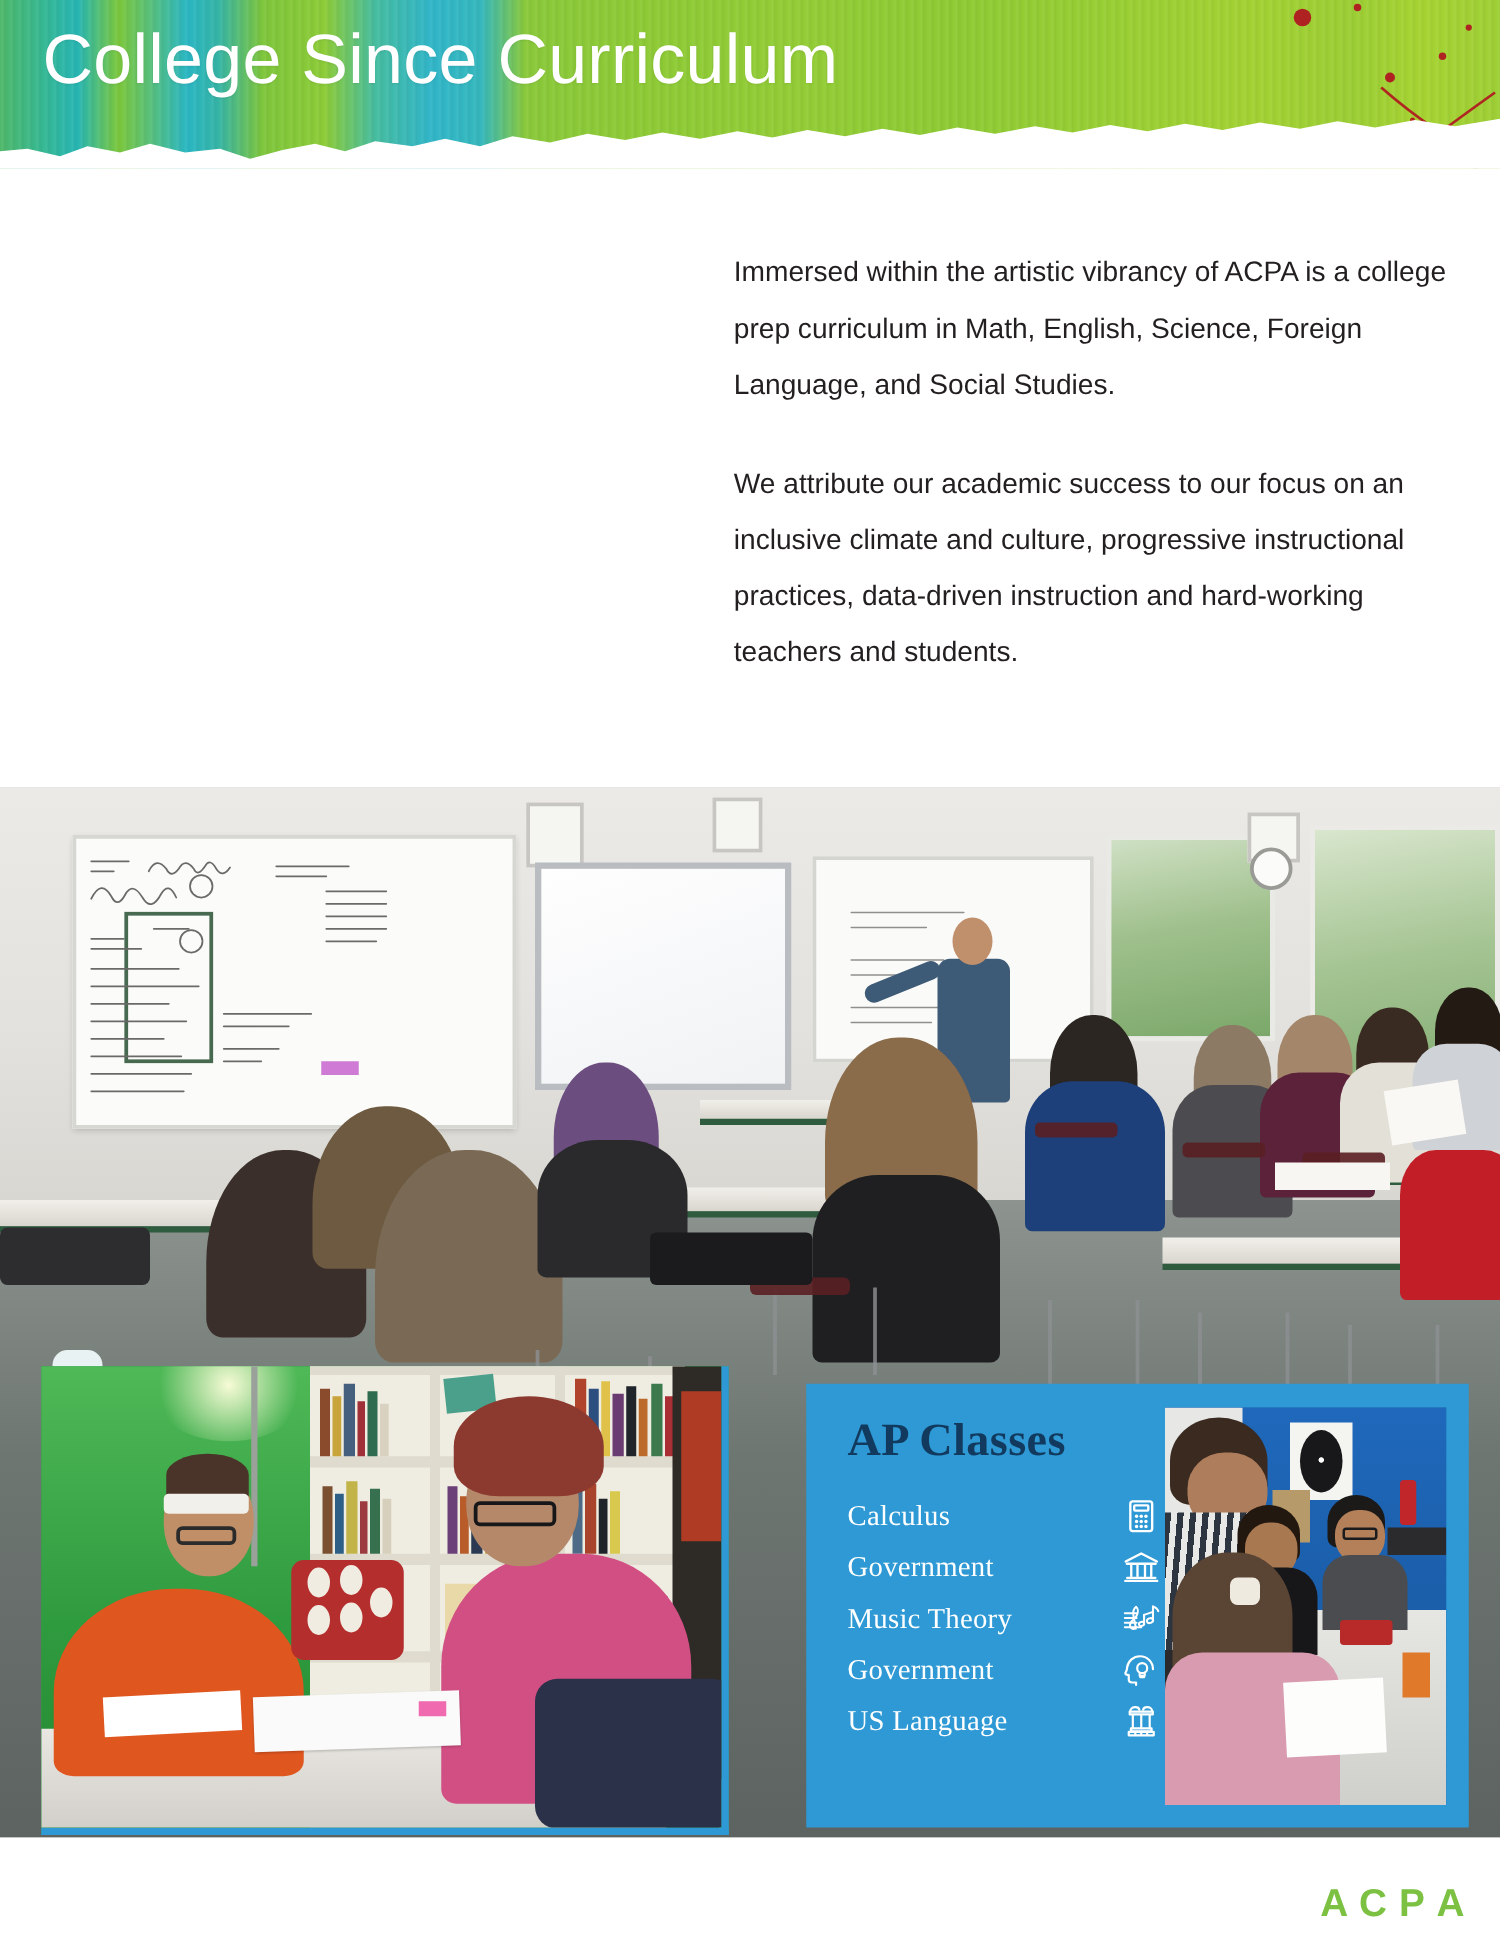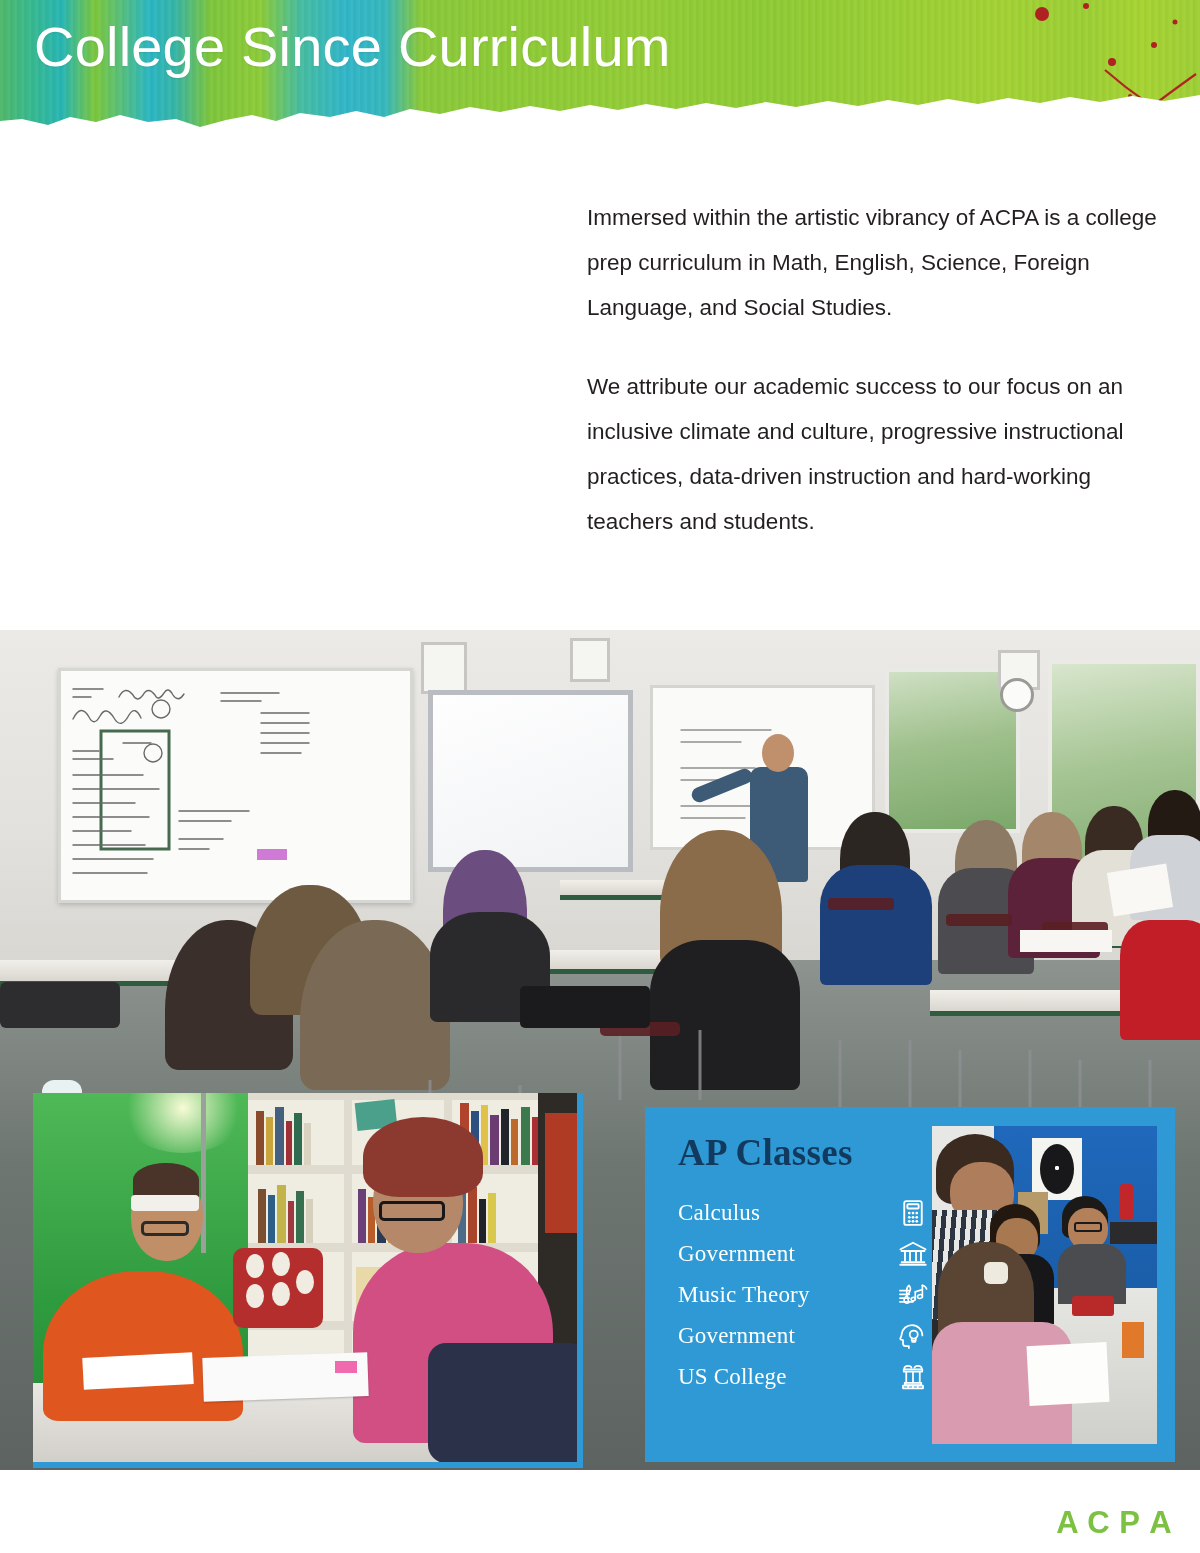--- a/index.html
+++ b/index.html
@@ -571,21 +571,21 @@
             <path d="M19.5 11.5 c0 -4.6 -3.7 -8.3 -8.3 -8.3 c-4.2 0 -7.6 3 -8.2 7 c-0.2 1.4 -0.1 2 -0.9 3.1 c-0.5 0.7 -0.3 1.5 0.6 1.7 l1.3 0.3 v2.6 c0 1.2 0.9 2.1 2.1 2.1 h2.6 v1.6"></path>
             <circle cx="12.6" cy="10.8" r="3.2"></circle>
             <path d="M11 13.6 v2.1 h3.2 v-2.1"></path>
             <path d="M11.4 16.6 h2.4"></path>
           </svg>
         </span>
       </div>
 
 
       <div class="ap-row">
-        <span class="ap-label">US College</span>
+        <span class="ap-label">US Language</span>
         <span class="ap-icon">
           <svg viewBox="0 0 24 24" fill="none" stroke="#ffffff" stroke-width="1.4" stroke-linecap="round" stroke-linejoin="round">
             <path d="M5 5.6 c0 -1.6 1.4 -2.6 3.2 -2.6 c1.4 0 2.4 0.6 2.6 1.6 M19 5.6 c0 -1.6 -1.4 -2.6 -3.2 -2.6 c-1.4 0 -2.4 0.6 -2.6 1.6"></path>
             <path d="M4.6 5.8 H19.4 V7.6 H4.6 Z"></path>
             <path d="M6.6 8 V16.4 M12 8 V16.4 M17.4 8 V16.4"></path>
             <path d="M5.4 16.6 H18.6 V18.4 H5.4 Z"></path>
             <path d="M4 18.8 H20 V21 H4 Z"></path>
             <path d="M8.2 19.2 V20.6 M12 19.2 V20.6 M15.8 19.2 V20.6"></path>
           </svg>
         </span>

